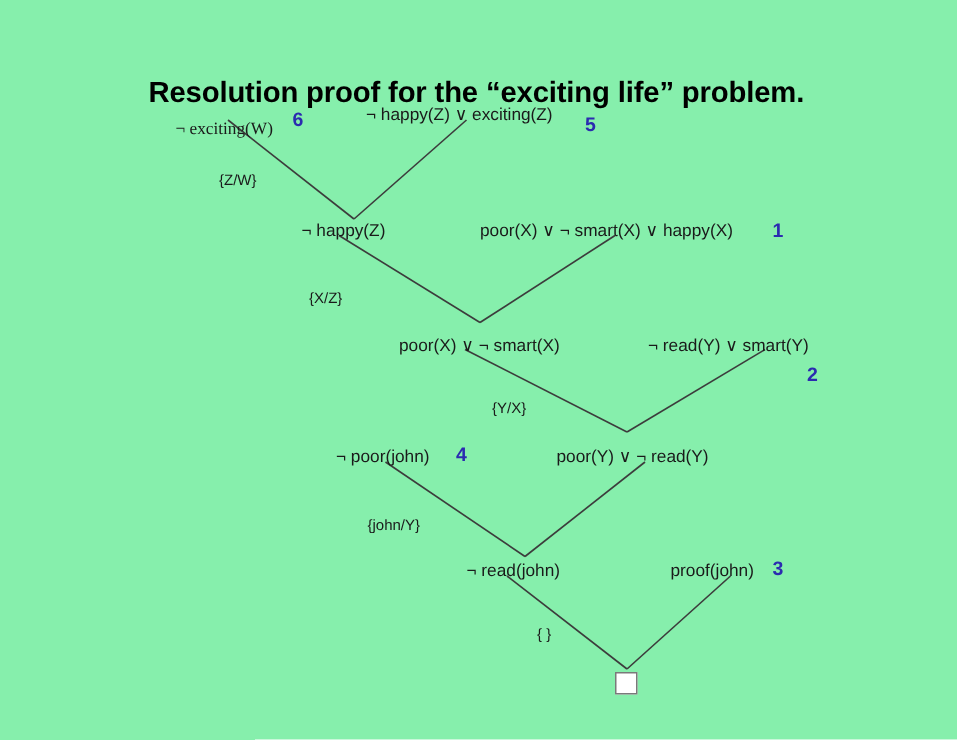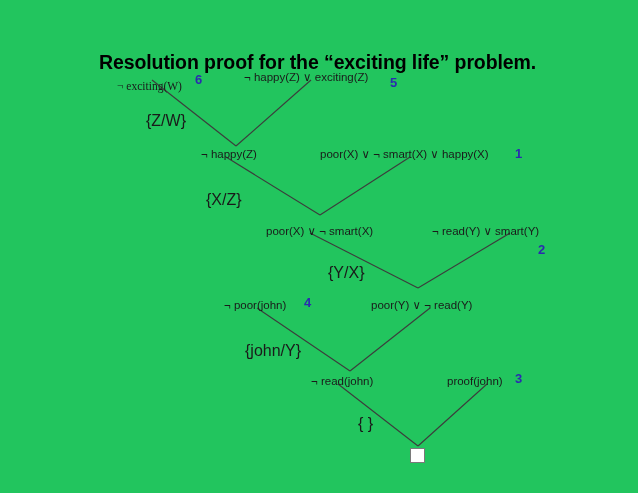--- a/index.html
+++ b/index.html
@@ -37,21 +37,21 @@
   .clause {
     position: absolute;
     font-size: 11.5px;
     font-weight: normal;
     white-space: nowrap;
     color: #1a1a1a;
     line-height: 14px;
   }
   .subst {
     position: absolute;
-    font-size: 16px;
+    font-size: 10px;
     white-space: nowrap;
     color: #1a1a1a;
     line-height: 12px;
   }
   .num {
     position: absolute;
     font-size: 13px;
     font-weight: bold;
     white-space: nowrap;
     color: #2b2bb0;
@@ -64,21 +64,21 @@
     width: 15px;
     height: 15px;
     border: 1.6px solid #7a7a7a;
     box-sizing: border-box;
     background: #ffffff;
   }
 </style>
 </head>
 <body>
 
-<div id="slide" style="background: #22c55e;">
+<div id="slide" style="background: #86efac;">
 
   <h1 class="title">Resolution proof for the “exciting life” problem.</h1>
 
   <svg id="proof-svg" viewBox="0 0 638 493" xmlns="http://www.w3.org/2000/svg">
     <g id="edge-group" stroke="#3c3c3c" stroke-width="1.1" fill="none">
         <line x1="152" y1="80" x2="236" y2="146"></line>
         <line x1="311" y1="80" x2="236" y2="146"></line>
         <line x1="226" y1="157" x2="320" y2="215"></line>
         <line x1="410" y1="157" x2="320" y2="215"></line>
         <line x1="310" y1="233" x2="418" y2="288"></line>

